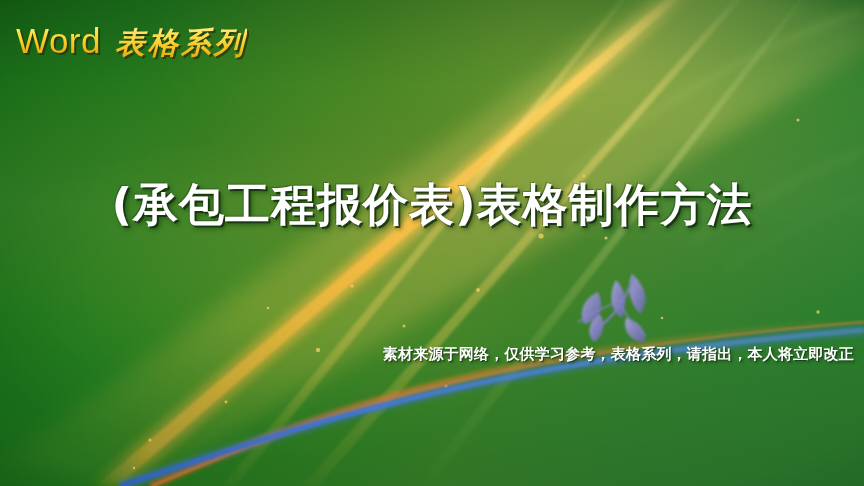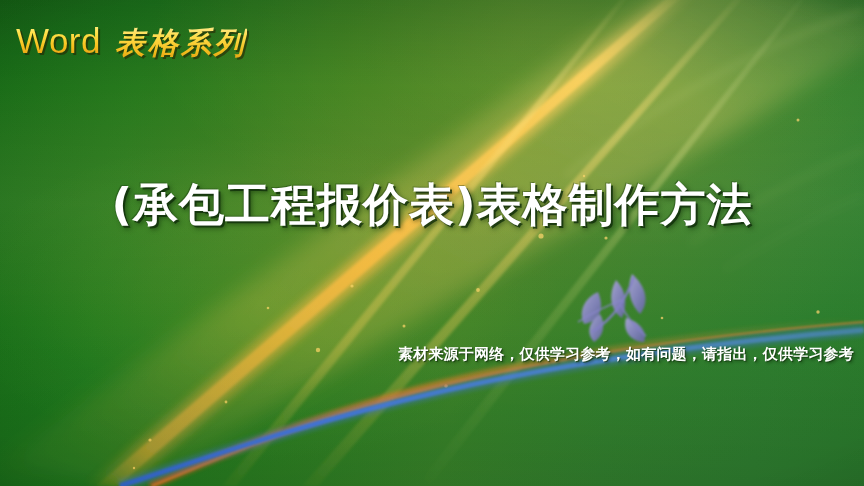--- a/index.html
+++ b/index.html
@@ -311,15 +311,15 @@
 
   <div class="bg-layer" id="bg-vignette"></div>
 
   <div id="logo">
     <span id="logo-word">Word</span>
     <span id="logo-cn">表格系列</span>
   </div>
 
   <div id="title">(承包工程报价表)表格制作方法</div>
 
-  <div id="subtitle">素材来源于网络，仅供学习参考，如有问题，请指出，仅供学习参考</div>
+  <div id="subtitle">素材来源于网络，仅供学习参考，表格系列，请指出，本人将立即改正</div>
 
 </div>
 
 </body></html>

